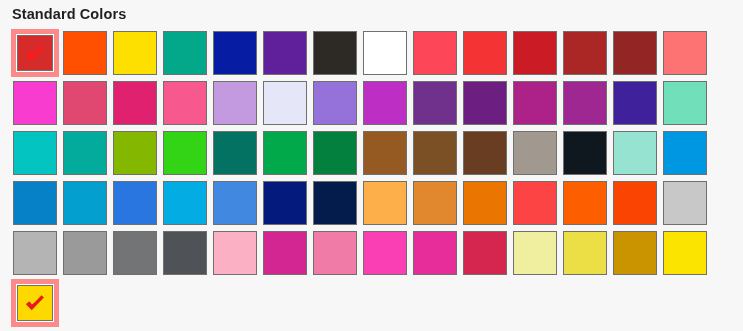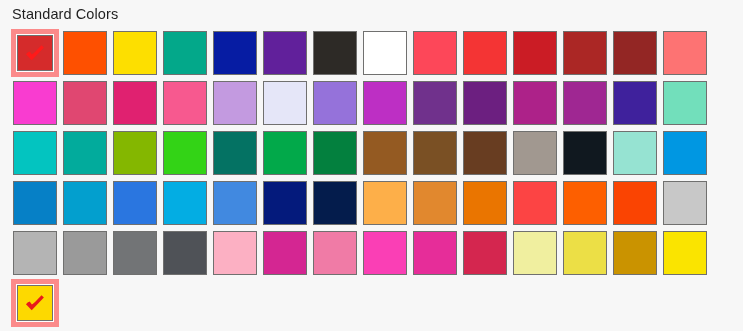--- a/index.html
+++ b/index.html
@@ -20,21 +20,21 @@
     width: 743px;
     height: 331px;
     background: #f7f7f7;
     box-sizing: border-box;
   }
   #palette-title {
     position: absolute;
     left: 12px;
     top: 5px;
     font-size: 14.5px;
-    font-weight: normal;
+    font-weight: bold;
     color: #1f1f1f;
     letter-spacing: 0.1px;
     line-height: 19px;
     white-space: nowrap;
   }
   #swatch-grid {
     position: absolute;
     left: 12px;
     top: 30px;
     width: 716px;

